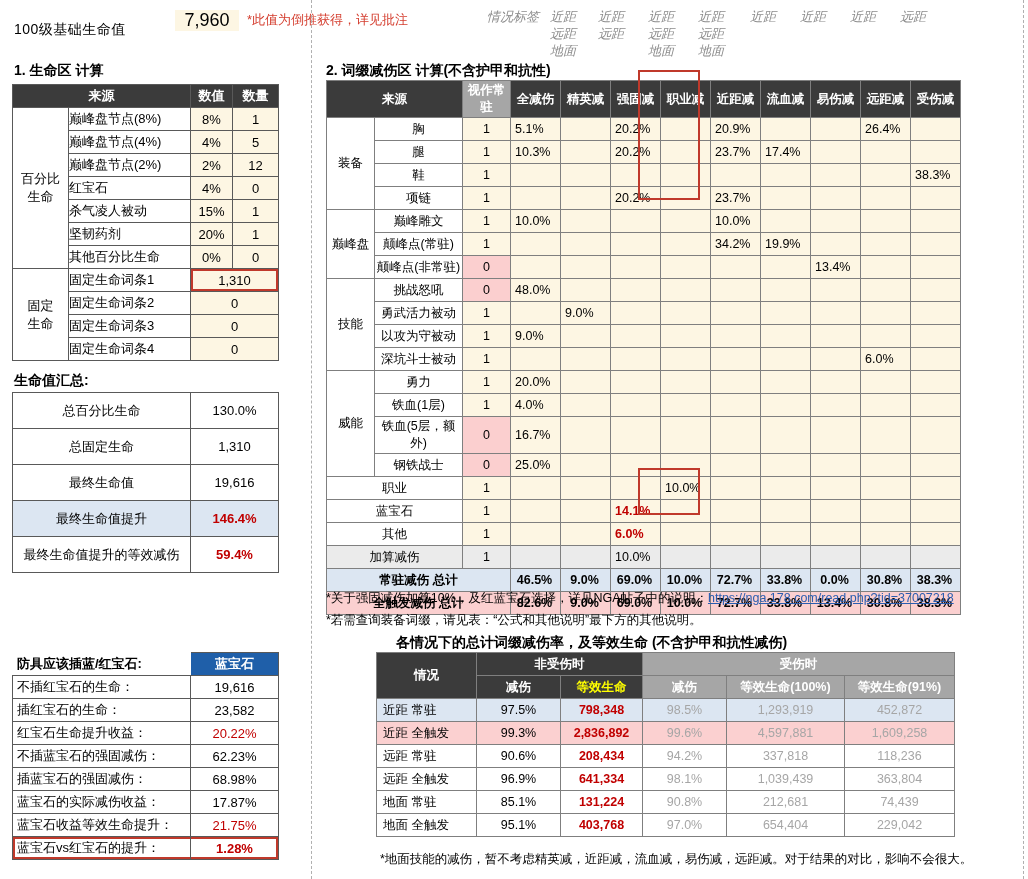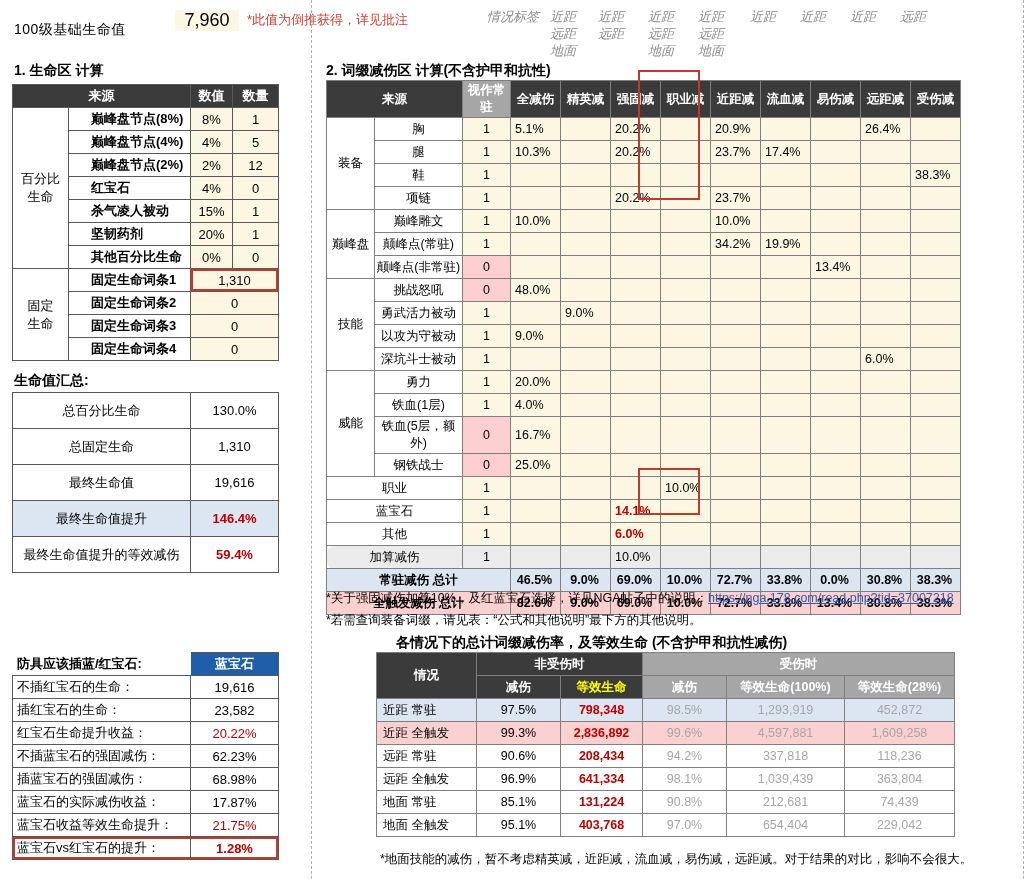--- a/index.html
+++ b/index.html
@@ -53,21 +53,21 @@
 
   
   .cap {
     position: absolute; font-size: 14px; font-weight: bold;
   }
 
   
   #tbl-life { position: absolute; left: 12px; top: 84px; }
   #tbl-life td { border: 1px solid #595959; height: 23px; font-size: 13px; }
   .lt-group { width: 56px; text-align: center; background:#fff; }
-  .lt-src   { width: 122px; text-align: left; padding-left: 22px; background:#fff;font-weight:bold; }
+  .lt-src   { width: 122px; text-align: left; padding-left: 0; background:#fff; }
   .lt-v     { width: 42px; text-align: center; background:#fdf6e3; }
   .lt-q     { width: 46px; text-align: center; background:#fdf6e3; }
   .lt-wide  { text-align: center; background:#fdf6e3; }
 
   
   #tbl-sum { position: absolute; left: 12px; top: 392px; }
   #tbl-sum td { border: 1px solid #595959; height: 36px; font-size: 13px; }
   .sm-k { width: 178px; text-align: center; }
   .sm-v { width: 88px; text-align: center; }
   .sm-blue { background: #dce6f2; }
@@ -82,21 +82,21 @@
     background: #1f5fa9; color: #fff; font-weight: bold; text-align: center;
   }
   .gm-kb { font-weight: bold; }
   .red-text { color: #c00000; }
 
   
   #tbl-main { position: absolute; left: 326px; top: 80px; }
   #tbl-main td { border: 1px solid #7f7f7f; height: 23px; font-size: 12.5px; }
   .mn-grp { width: 48px; text-align: center; background:#fff; }
   .mn-src { width: 88px; text-align: center; background:#fff; }
-  .mn-src-wide { text-align: center; background:#fff;border-radius:8px; }
+  .mn-src-wide { text-align: center; background:#fff; }
   .mn-n   { width: 48px; text-align: center; background:#fdf6e3; }
   .mn-n0  { width: 48px; text-align: center; background:#fbcfcf; }
   .mn-c   { width: 50px; text-align: center; background:#fdf6e3; padding-right:3px; }
   .mn-c-l { width: 50px; text-align: left; background:#fdf6e3; padding-left:4px; }
   .row-blue td { background: #dce6f2 !important; font-weight: bold; text-align:center; }
   .row-pink td { background: #fbd0d0 !important; font-weight: bold; text-align:center; }
   .tot-label { text-align: center !important; font-weight: bold; }
   .bold-red { font-weight: bold; color: #c00000; }
 
   
@@ -617,21 +617,21 @@
         <tr>
           <td class="hdr cs-sit" rowspan="2">情况</td>
           <td class="hdr" colspan="2">非受伤时</td>
           <td class="hdr-gray" colspan="3">受伤时</td>
         </tr>
         <tr>
           <td class="hdr cs-num">减伤</td>
           <td class="hdr cs-num2 eq-life-hdr">等效生命</td>
           <td class="hdr-gray cs-num">减伤</td>
           <td class="hdr-gray cs-num3">等效生命(100%)</td>
-          <td class="hdr-gray cs-num4">等效生命(28%)</td>
+          <td class="hdr-gray cs-num4">等效生命(91%)</td>
         </tr>
         <tr class="cs-rowblue">
           <td class="cs-sit" style="text-align: left; padding-left: 6px;">近距 常驻</td>
           <td class="cs-num">97.5%</td>
           <td class="cs-num2 cs-eq">798,348</td>
           <td class="cs-num cs-gray">98.5%</td>
           <td class="cs-num3 cs-gray">1,293,919</td>
           <td class="cs-num4 cs-gray">452,872</td>
         </tr>
         <tr class="cs-rowpink">

